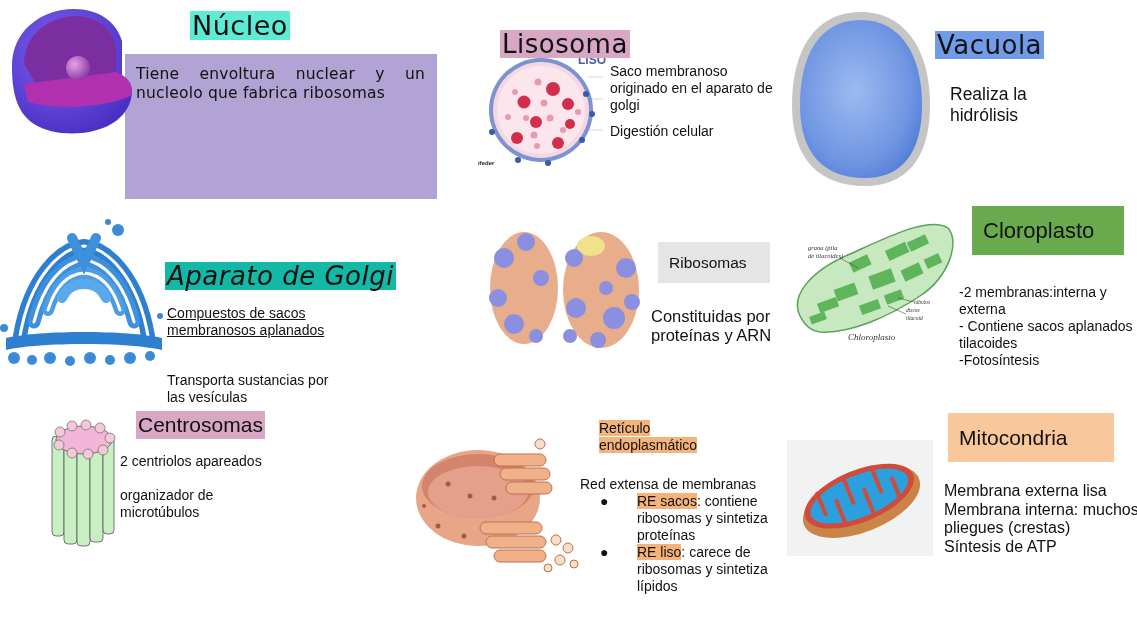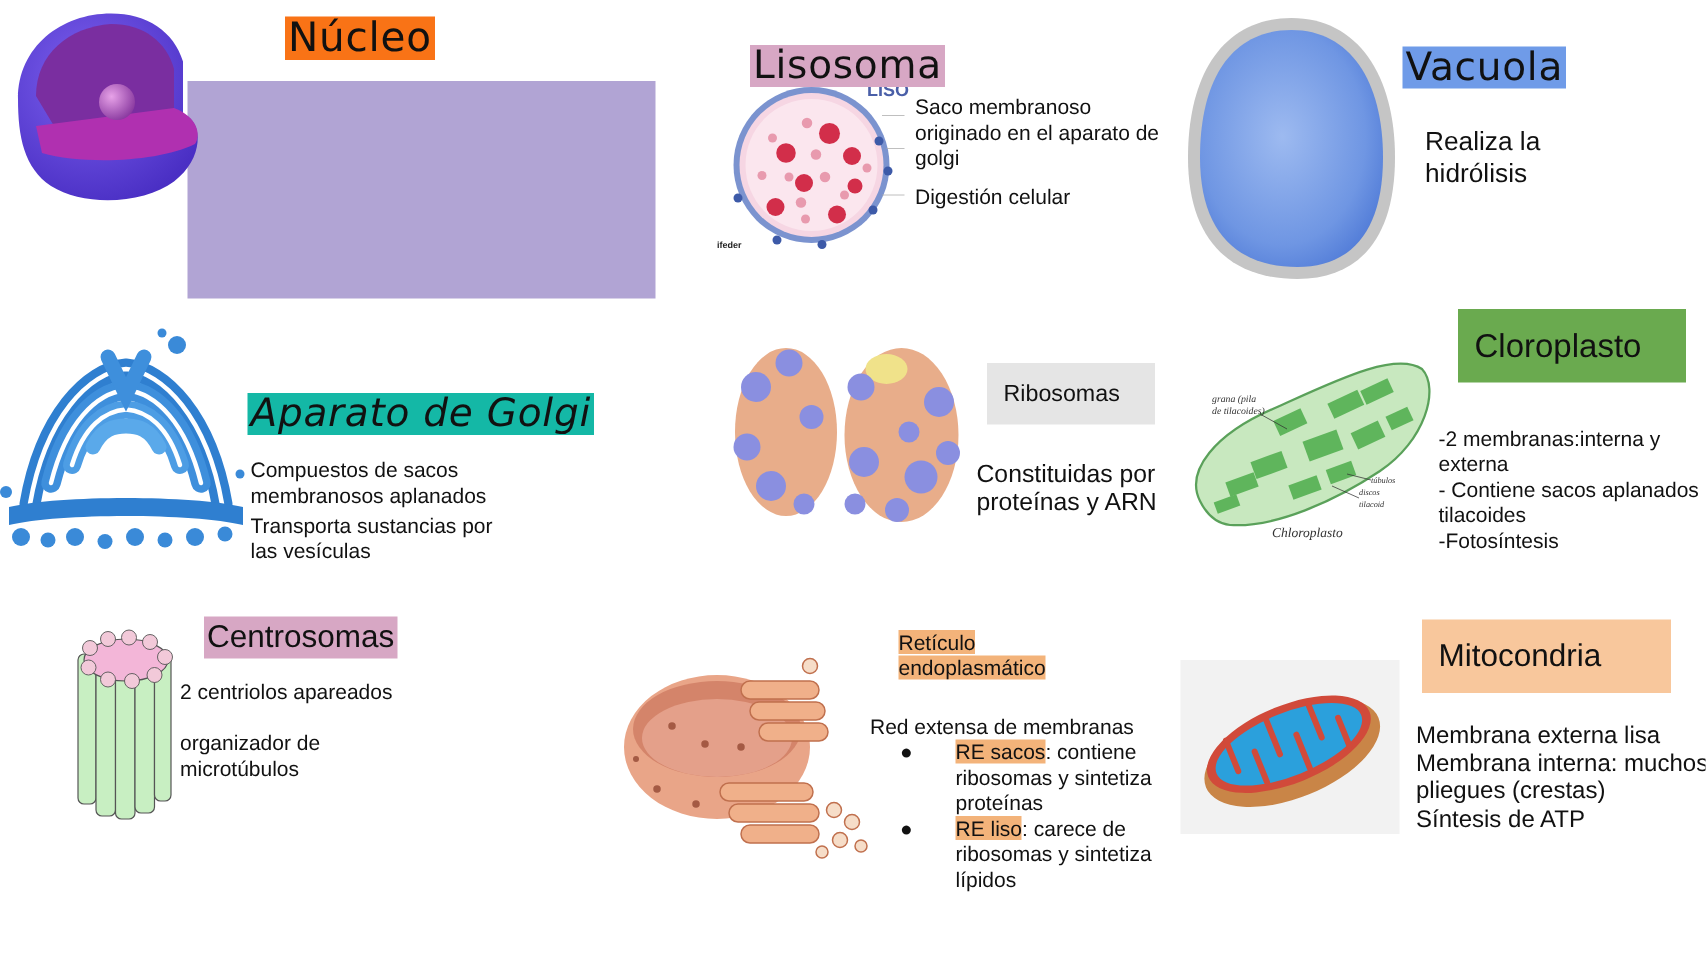--- a/index.html
+++ b/index.html
@@ -30,23 +30,24 @@
             <stop offset="1" stop-color="#8a3aa0"></stop>
         </radialGradient>
       </defs>
       <path d="M6 60 C6 25 35 3 68 3 C92 3 110 15 116 35 L116 70 C130 75 130 100 110 115 C90 130 50 132 28 118 C10 106 6 85 6 60 Z" fill="url(#nucShell)"></path>
       <path d="M18 58 C18 30 40 12 68 10 C90 10 105 22 110 40 L110 70 L30 78 Z" fill="#7a2ea0"></path>
       <path d="M18 78 L110 66 C126 72 128 84 124 90 C100 102 50 104 22 96 Z" fill="#b030b0"></path>
       <circle cx="72" cy="62" r="12" fill="url(#nucBall)"></circle>
     </svg>
   </div>
   <div class="abs title-round" style="left:190px;top:11px;font-size:27px;">
-    <span class="hl" style="background:#f97316;">Núcleo</span>
+    <span class="hl" style="background:#5eead4;">Núcleo</span>
   </div>
   <div class="abs" style="left:136px;top:65px;width:289px;font-family:'DejaVu Sans',sans-serif;font-size:15.5px;line-height:19px;text-align:justify;letter-spacing:0.2px;">
+    <p style="margin:0;">Tiene envoltura nuclear y un nucleolo que fabrica ribosomas</p>
   </div>
 </section>
 
 <section>
   <div class="abs" style="left:478px;top:52px;">
     <svg width="135" height="118" viewBox="0 0 135 118">
       <text x="100" y="12" font-size="12" font-weight="bold" fill="#4a5fa8" font-family="Liberation Sans, sans-serif">LISO</text>
       <circle cx="63" cy="58" r="52" fill="#7b93cf"></circle>
       <circle cx="63" cy="58" r="48" fill="#f6d6e3"></circle>
       <circle cx="63" cy="58" r="44" fill="#fbe6ee"></circle>
@@ -143,21 +144,21 @@
           <circle cx="108" cy="4" r="3"></circle>
           <circle cx="160" cy="98" r="3"></circle>
         <circle cx="4" cy="110" r="4"></circle>
       </g>
     </svg>
   </div>
   <div class="abs title-round" style="left:165px;top:262px;font-size:26px;">
     <span class="hl" style="background:#14b8a6;font-style:italic;">Aparato de Golgi</span>
   </div>
   <div class="abs txt14" style="left:167px;top:305px;width:180px;">
-    <p style="margin:0 0 3px 0;">Compuestos de sacos membranosos aplanados</p>
+    <p style="margin:0 0 33px 0;text-decoration:underline;">Compuestos de sacos membranosos aplanados</p>
     <p style="margin:0;">Transporta sustancias por las vesículas</p>
   </div>
 </section>
 
 <section>
   <div class="abs" style="left:486px;top:228px;">
     <svg width="156" height="124" viewBox="0 0 156 124">
       <g>
         <ellipse cx="38" cy="60" rx="34" ry="56" fill="#e8ad8a"></ellipse>
         <ellipse cx="115" cy="62" rx="38" ry="58" fill="#e8ad8a"></ellipse>
@@ -183,21 +184,21 @@
   </div>
   <div class="abs" style="left:658px;top:242px;width:112px;height:41px;background:#e5e5e5;">
     <span class="abs txt" style="left:11px;top:12px;font-size:15.5px;">Ribosomas</span>
   </div>
   <div class="abs txt17" style="left:651px;top:307px;width:130px;font-size:16.5px;line-height:19px;">
     <p style="margin:0;">Constituidas por proteínas y ARN</p>
   </div>
 </section>
 
 <section>
-  <div class="abs" style="left:790px;top:234px;text-align:center;">
+  <div class="abs" style="left:790px;top:216px;text-align:center;">
     <svg width="168" height="128" viewBox="0 0 168 128">
       <path d="M10 100 C0 80 20 55 60 38 C100 20 140 0 158 12 C170 25 160 60 130 80 C100 100 60 118 30 116 C20 115 14 108 10 100 Z" fill="#c8e8bf" stroke="#5aa15a" stroke-width="1.5"></path>
       <g fill="#5fb55c">
         <rect x="28" y="84" width="20" height="10" transform="rotate(-20 38 89)"></rect>
         <rect x="45" y="70" width="22" height="12" transform="rotate(-20 56 76)"></rect>
         <rect x="60" y="42" width="20" height="11" transform="rotate(-25 70 47)"></rect>
         <rect x="80" y="56" width="24" height="14" transform="rotate(-20 92 63)"></rect>
         <rect x="96" y="30" width="22" height="11" transform="rotate(-25 107 35)"></rect>
         <rect x="118" y="22" width="20" height="10" transform="rotate(-25 128 27)"></rect>
         <rect x="112" y="50" width="20" height="12" transform="rotate(-25 122 56)"></rect>

